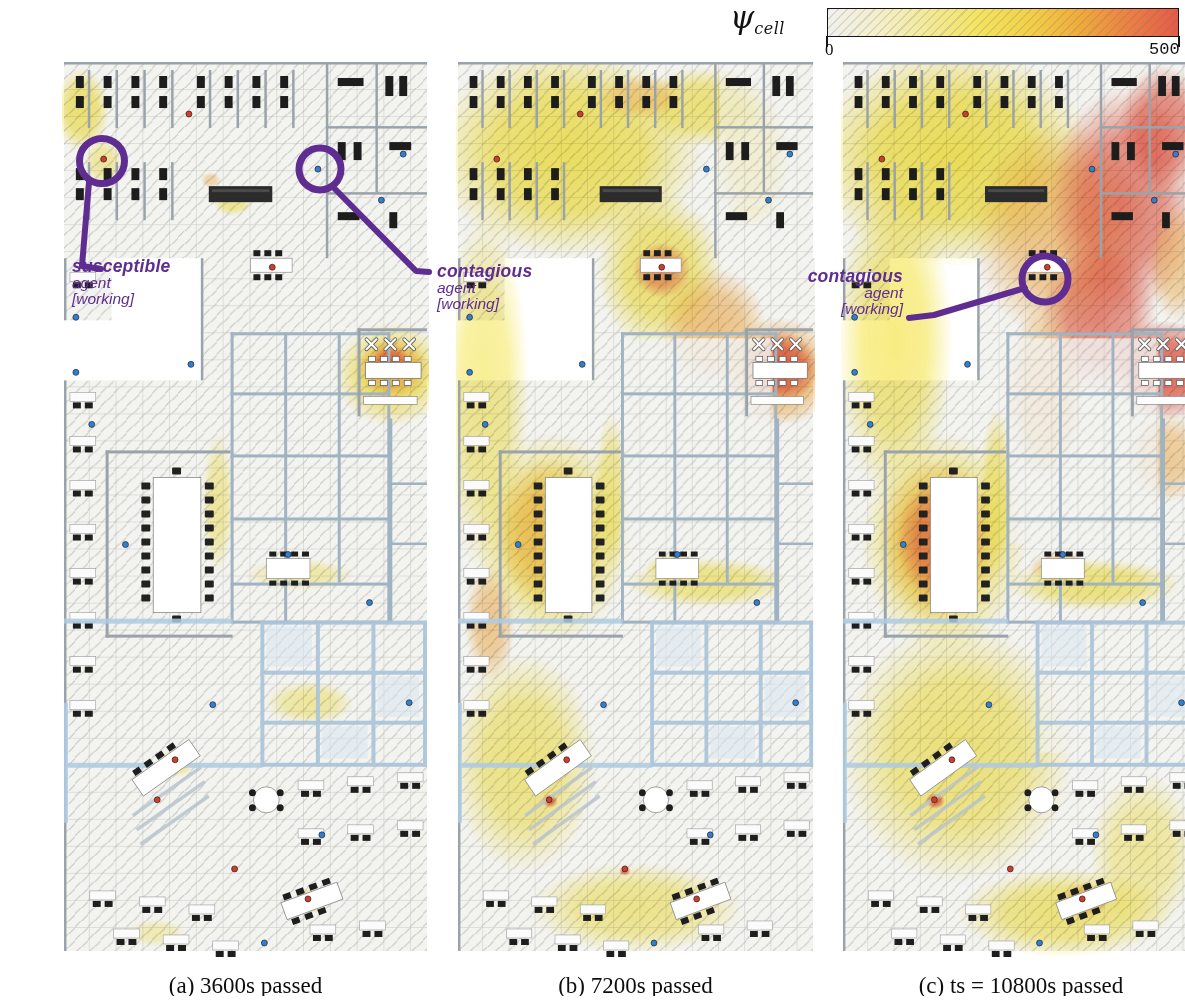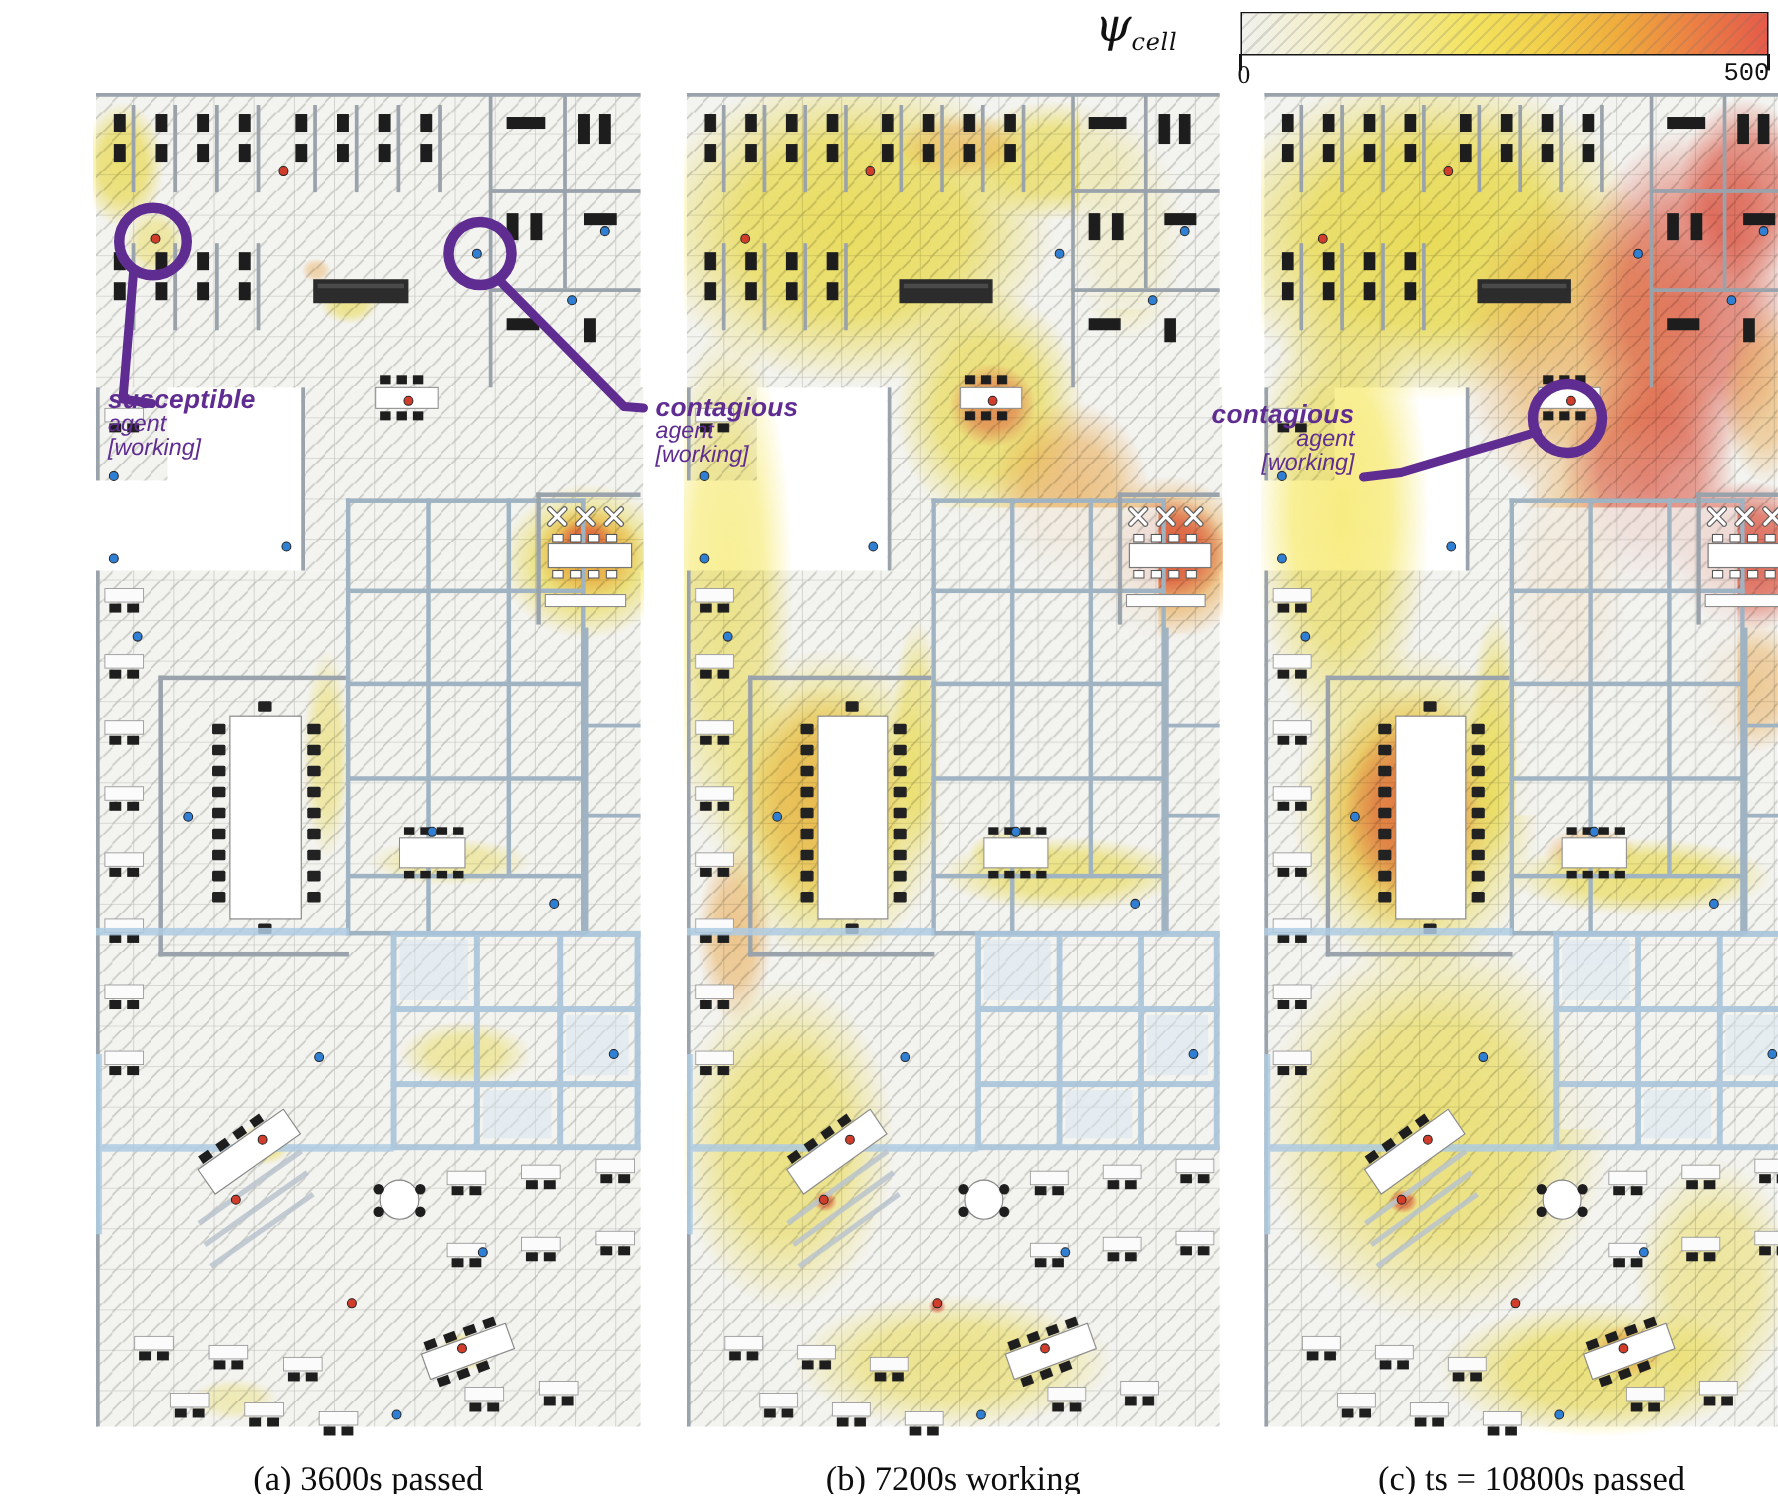--- a/index.html
+++ b/index.html
@@ -499,21 +499,21 @@
             <rect x="205" y="580" width="160" height="110" fill="#f3f3f0"></rect>
             <rect x="205" y="580" width="160" height="110" fill="url(#hatch)"></rect>
             <rect x="205" y="580" width="160" height="110" fill="url(#grid)"></rect>
           </g>
         </g>
       <use href="#struct-sym"></use>
     </svg>
   </figure>
 
   <div class="caption" id="caption-a">(a) 3600s passed</div>
-  <div class="caption" id="caption-b">(b) 7200s working</div>
+  <div class="caption" id="caption-b">(b) 7200s passed</div>
   <div class="caption" id="caption-c">(c) ts = 10800s  passed</div>
 
   <svg id="ann-overlay" viewBox="0 0 1185 1008">
     <g fill="none" stroke="#5f2d91" stroke-linecap="round" stroke-linejoin="round">
       <circle cx="70" cy="161" r="22.5" stroke-width="7"></circle>
       <path d="M57,182 L50,266 L69,269" stroke-width="6"></path>
       <circle cx="288" cy="169" r="21" stroke-width="7"></circle>
       <path d="M300,186 L384,271 L397,272" stroke-width="6"></path>
       <circle cx="1013" cy="279" r="23" stroke-width="7"></circle>
       <path d="M877,318 L902,315 L993,288" stroke-width="6"></path>

